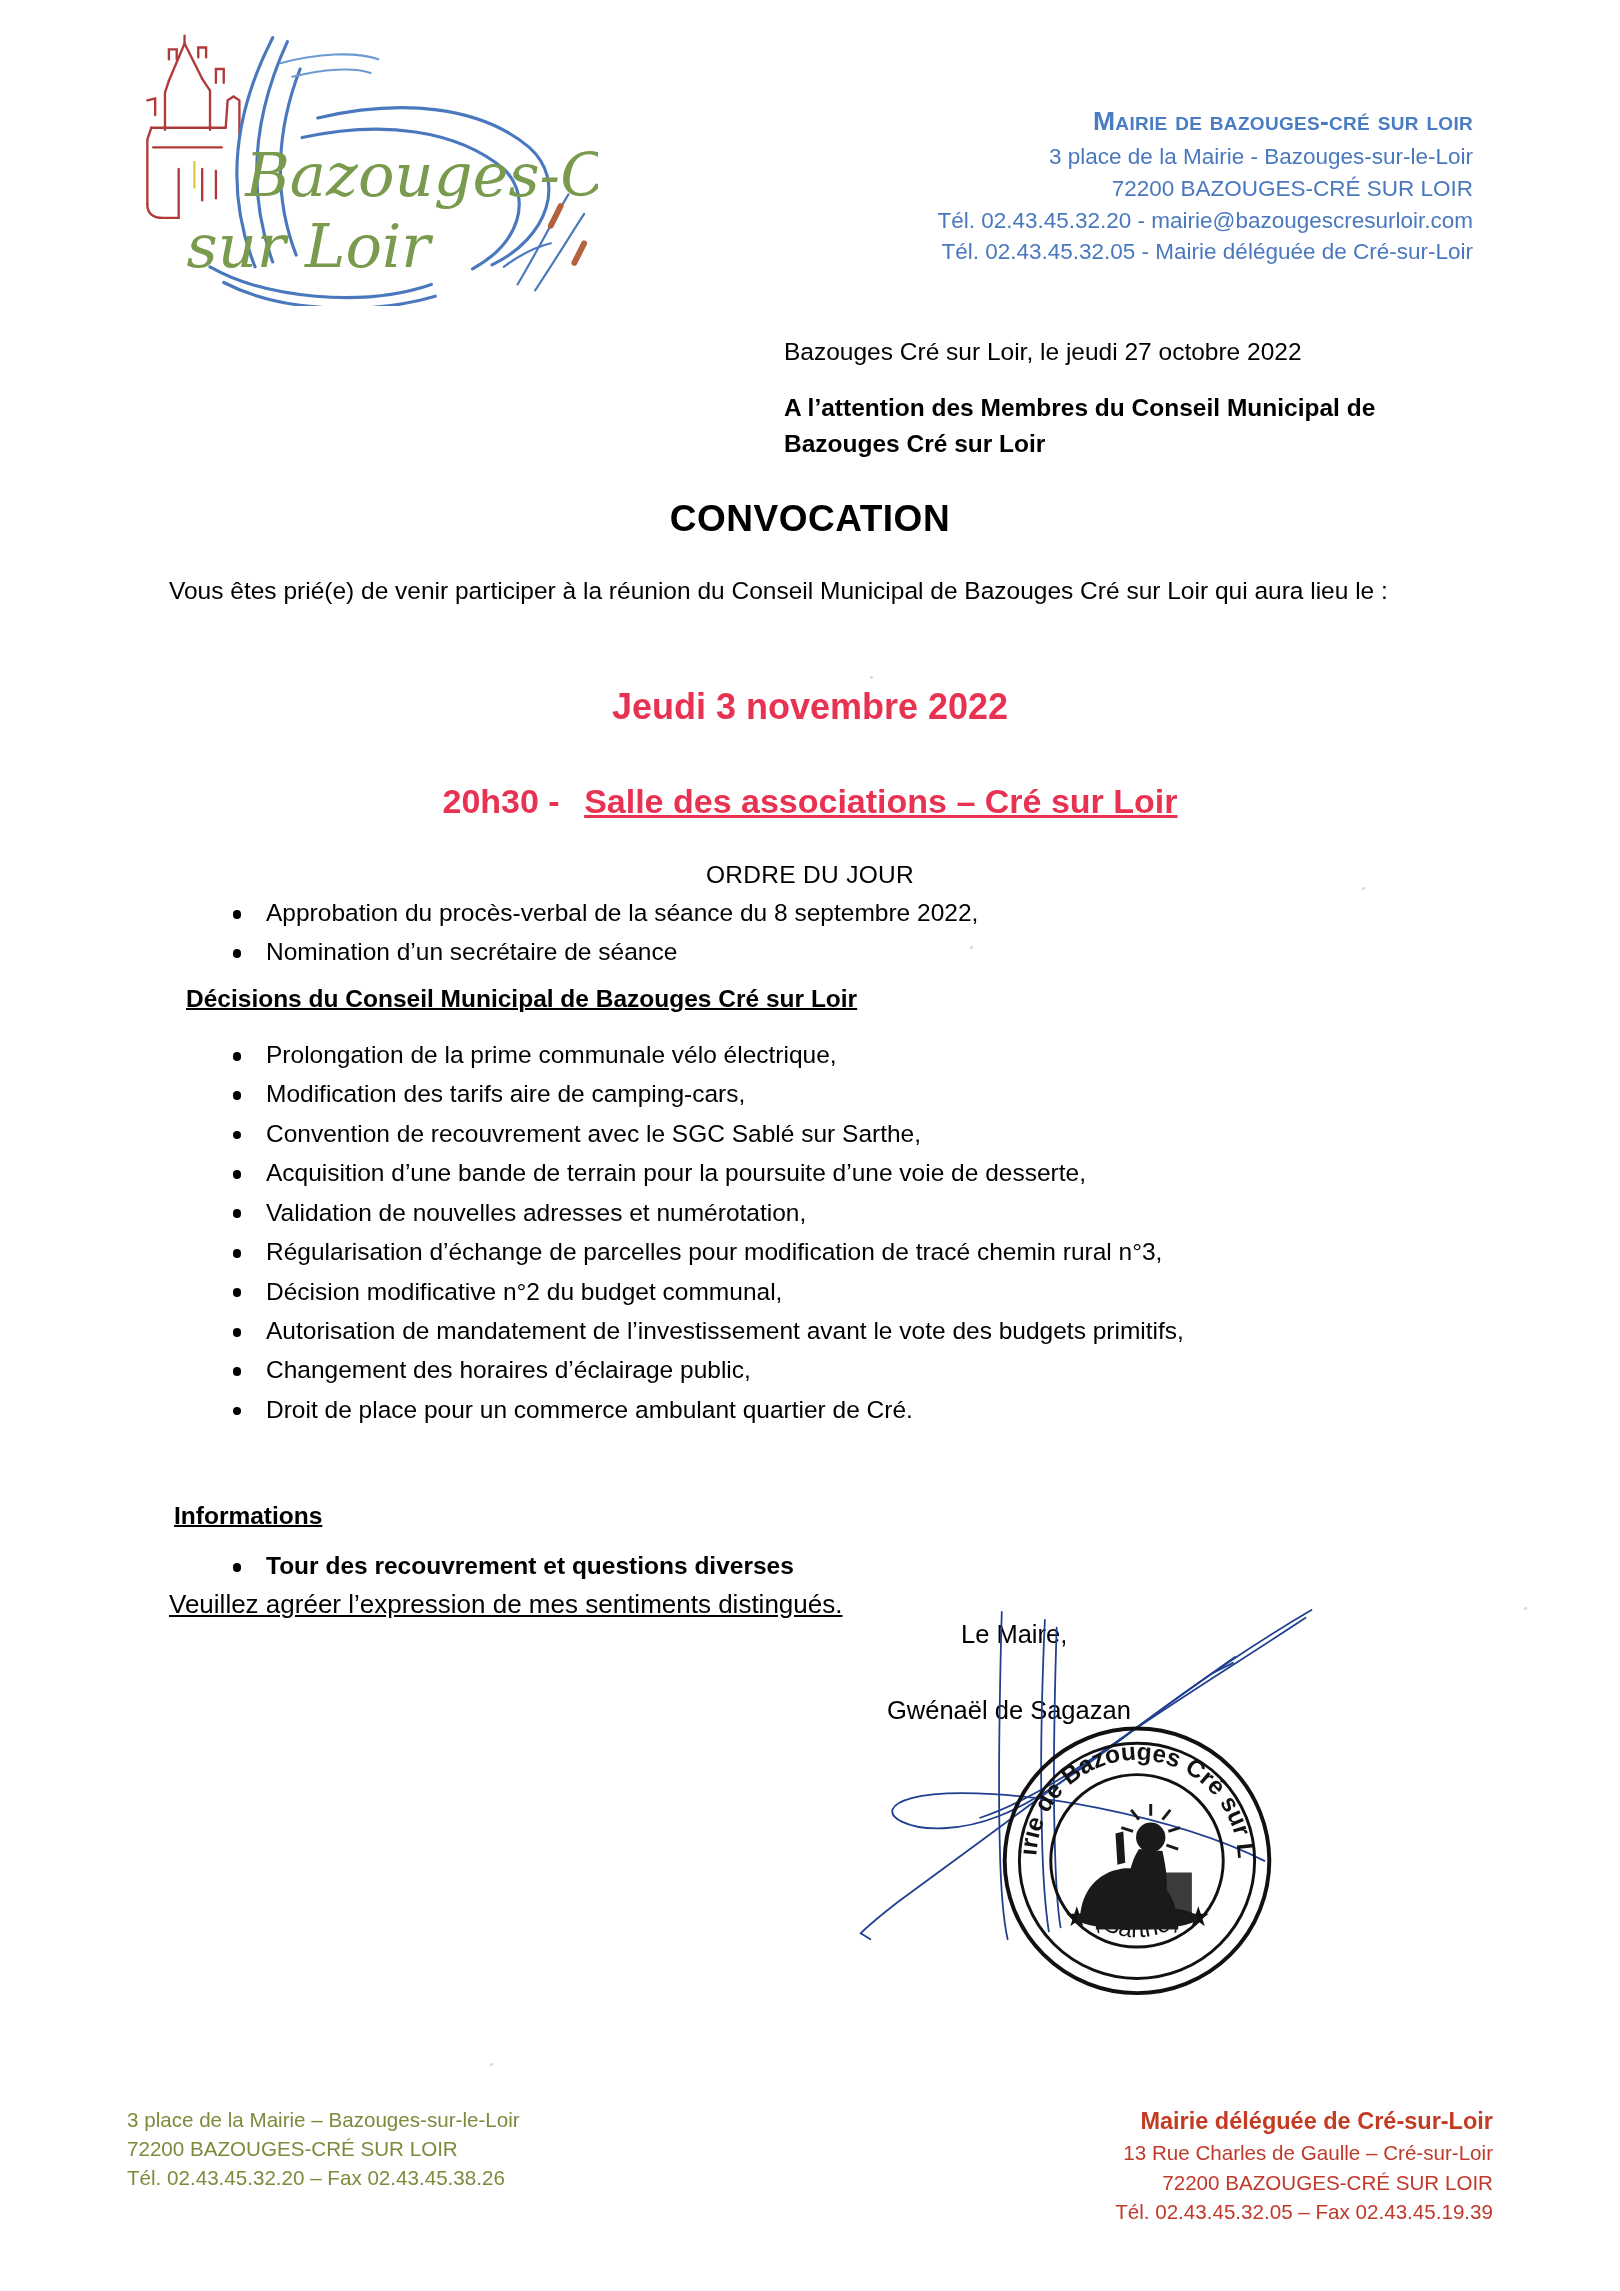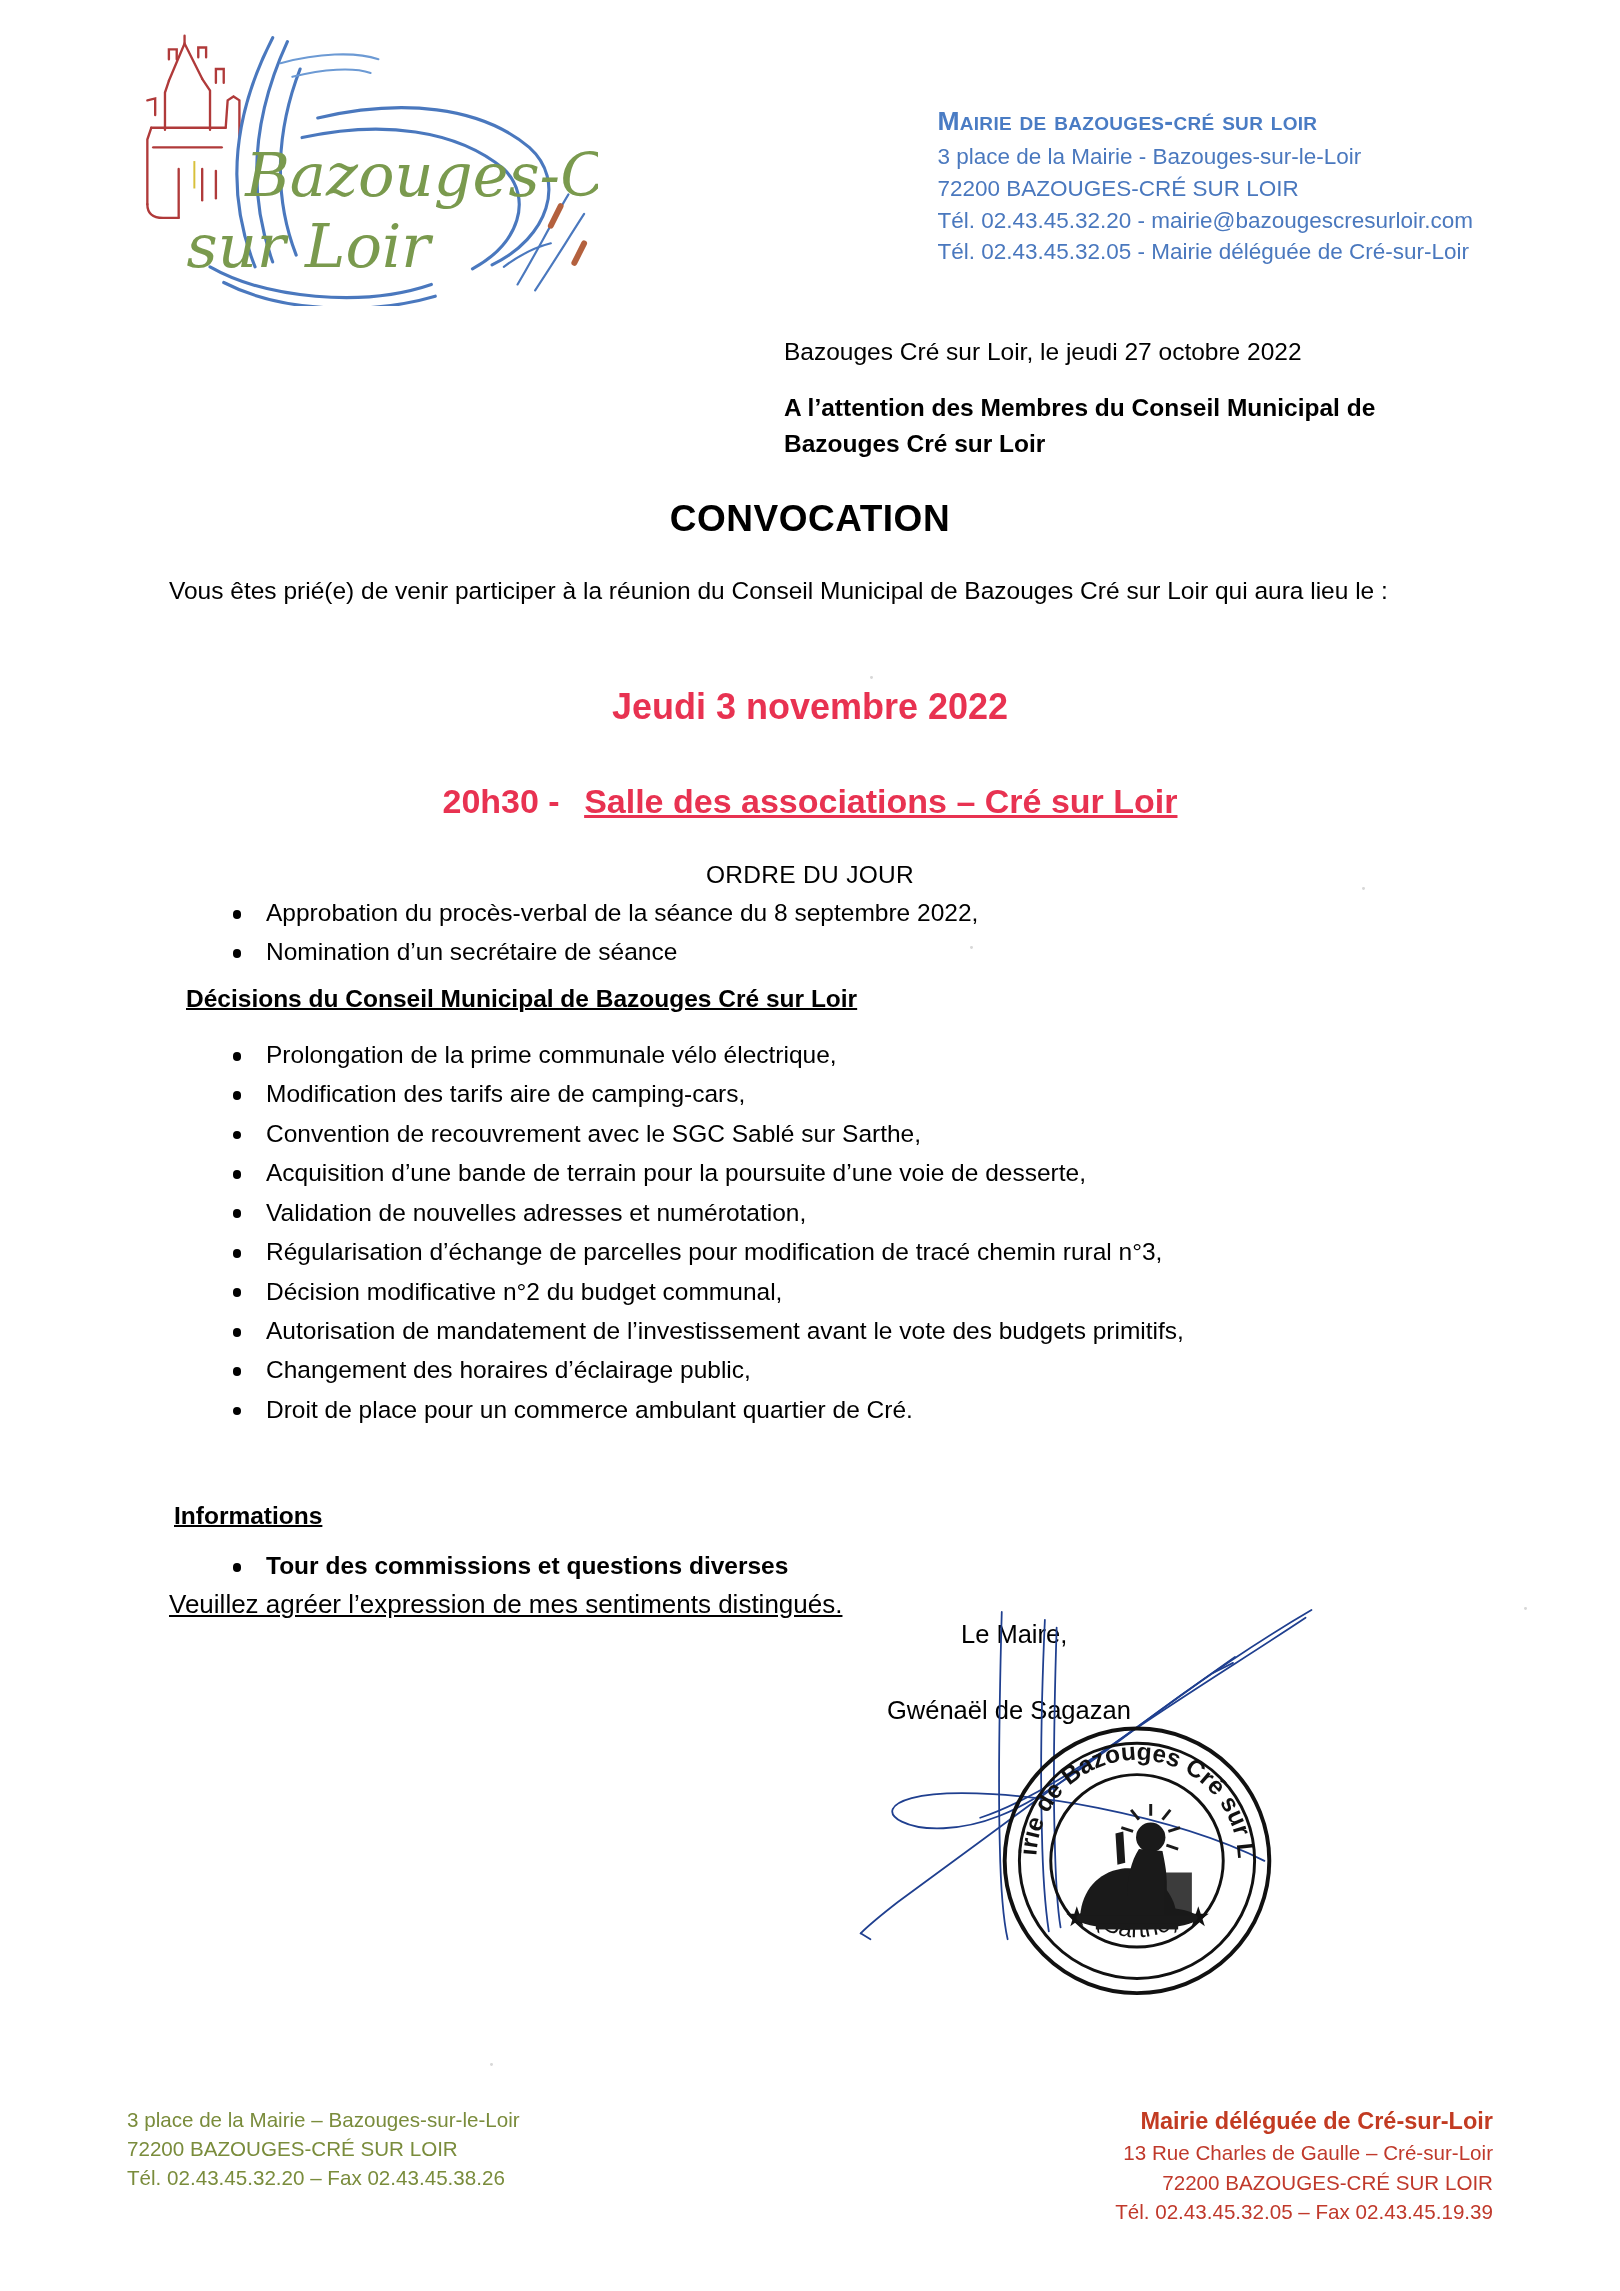--- a/index.html
+++ b/index.html
@@ -32,20 +32,21 @@
     top: 21.6px;
     width: 490px;
     height: 284px;
   }
   .logo-wrap svg { display: block; }
 
   .mairie-block {
     position: absolute;
     right: 147px;
     top: 103px;
+    text-align: right;
     color: #4A78BE;
     line-height: 1.42;
   }
   .mairie-title {
     font-size: 26.5px;
     font-weight: bold;
     letter-spacing: 0.3px;
     font-variant: small-caps;
     text-transform: lowercase;
     color: #4A7CC4;
@@ -338,21 +339,21 @@
       <li>Régularisation d’échange de parcelles pour modification de tracé chemin rural n°3,</li>
       <li>Décision modificative n°2 du budget communal,</li>
       <li>Autorisation de mandatement de l’investissement avant le vote des budgets primitifs,</li>
       <li>Changement des horaires d’éclairage public,</li>
       <li>Droit de place pour un commerce ambulant quartier de Cré.</li>
     </ul>
 
     <div class="info-head">Informations</div>
 
     <ul class="bullets info-list">
-      <li>Tour des commissions et questions diverses</li>
+      <li>Tour des recouvrement et questions diverses</li>
     </ul>
 
     <div class="closing">Veuillez agréer l’expression de mes sentiments distingués.</div>
 
     <div class="sig-area">
       <div class="sig-maire">Le Maire,</div>
       <div class="sig-name">Gwénaël de Sagazan</div>
 
       <svg class="sig-svg" width="490" height="412" viewBox="0 0 500 420">
         <g fill="none" stroke="#1F3F8F" stroke-width="1.8" stroke-linecap="round">

